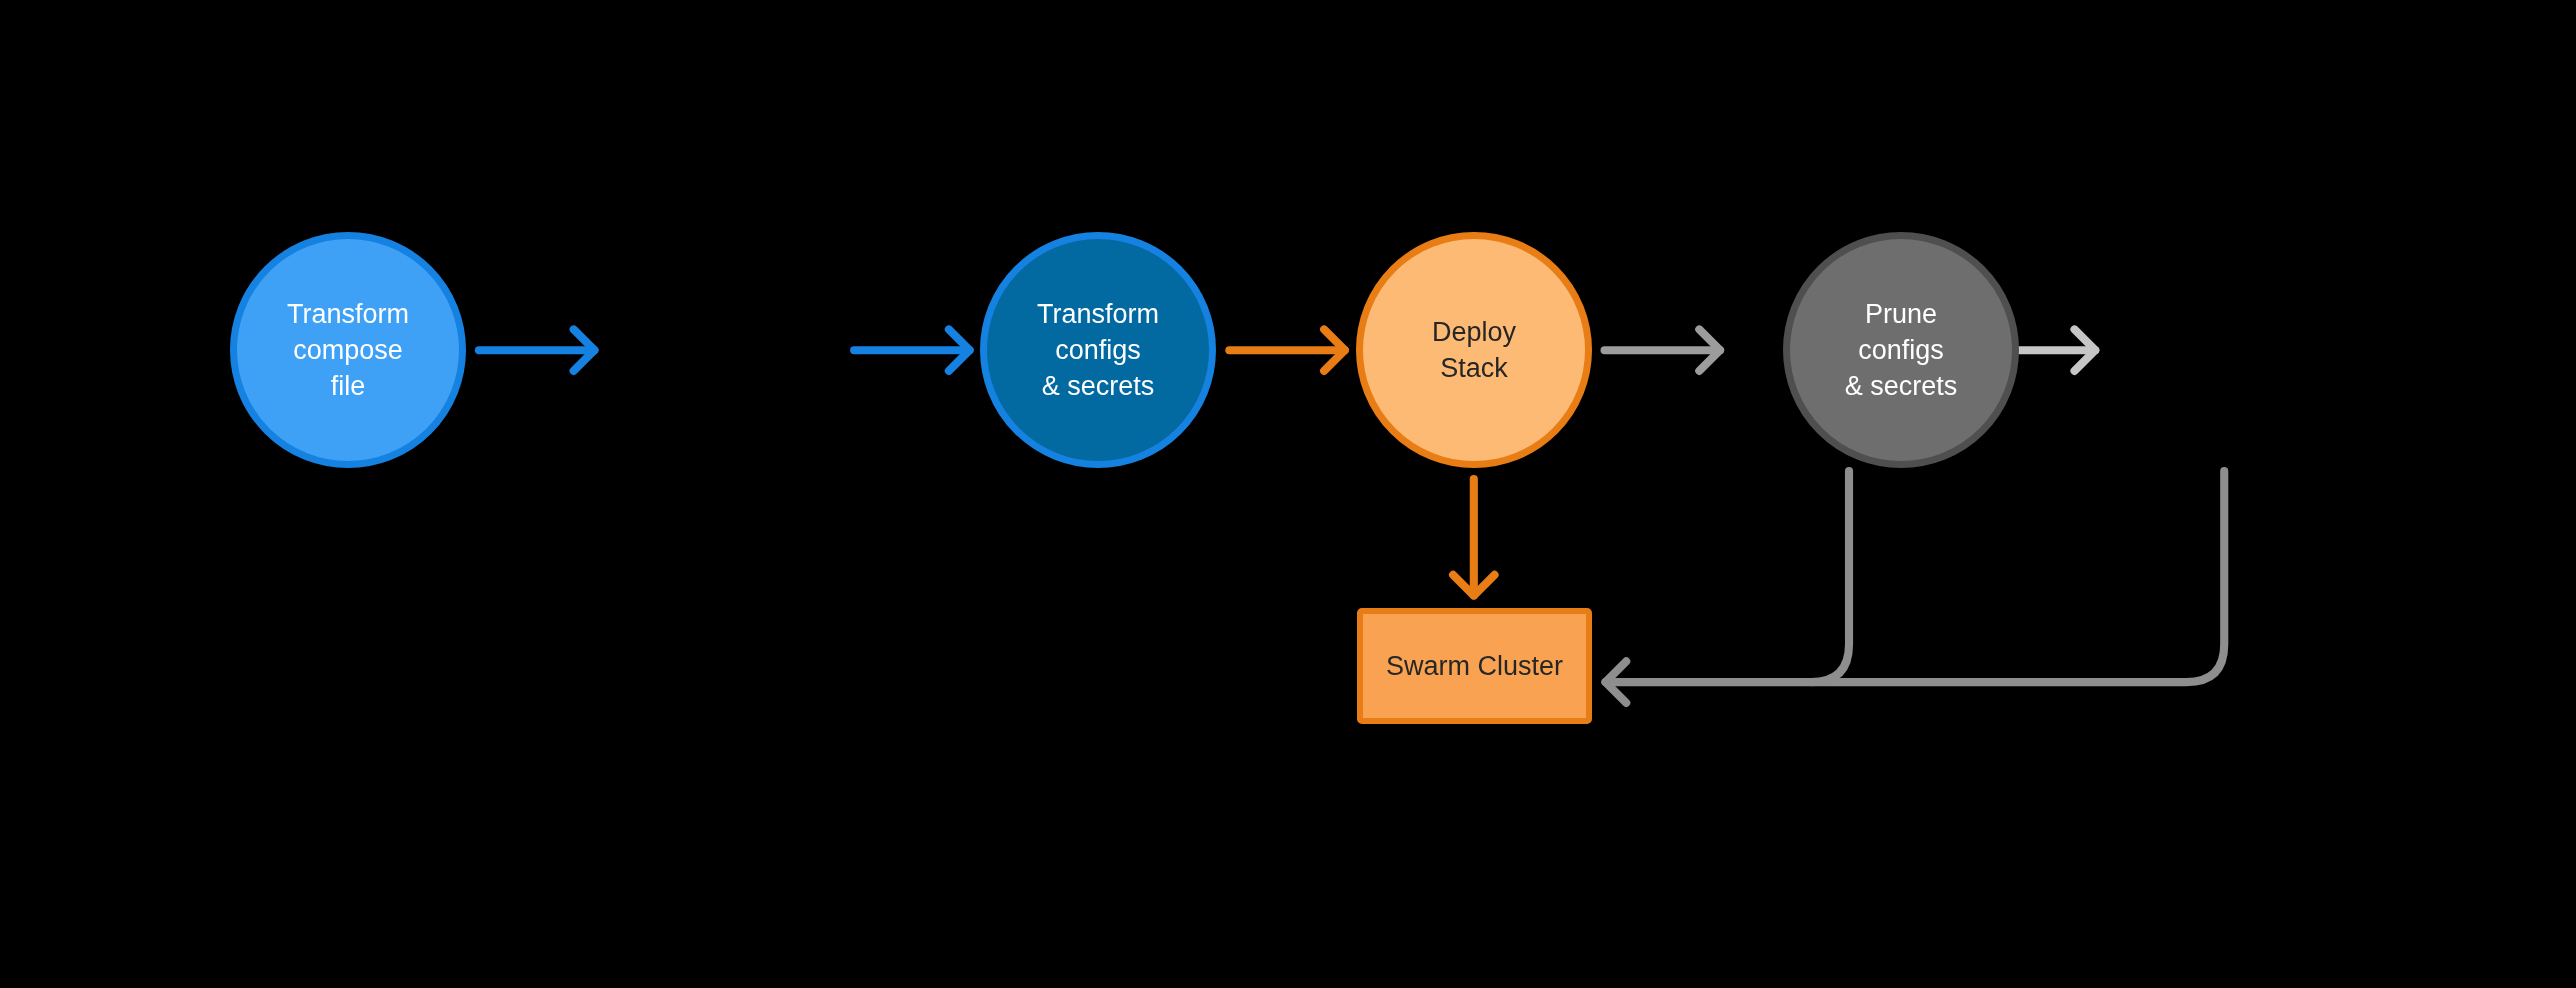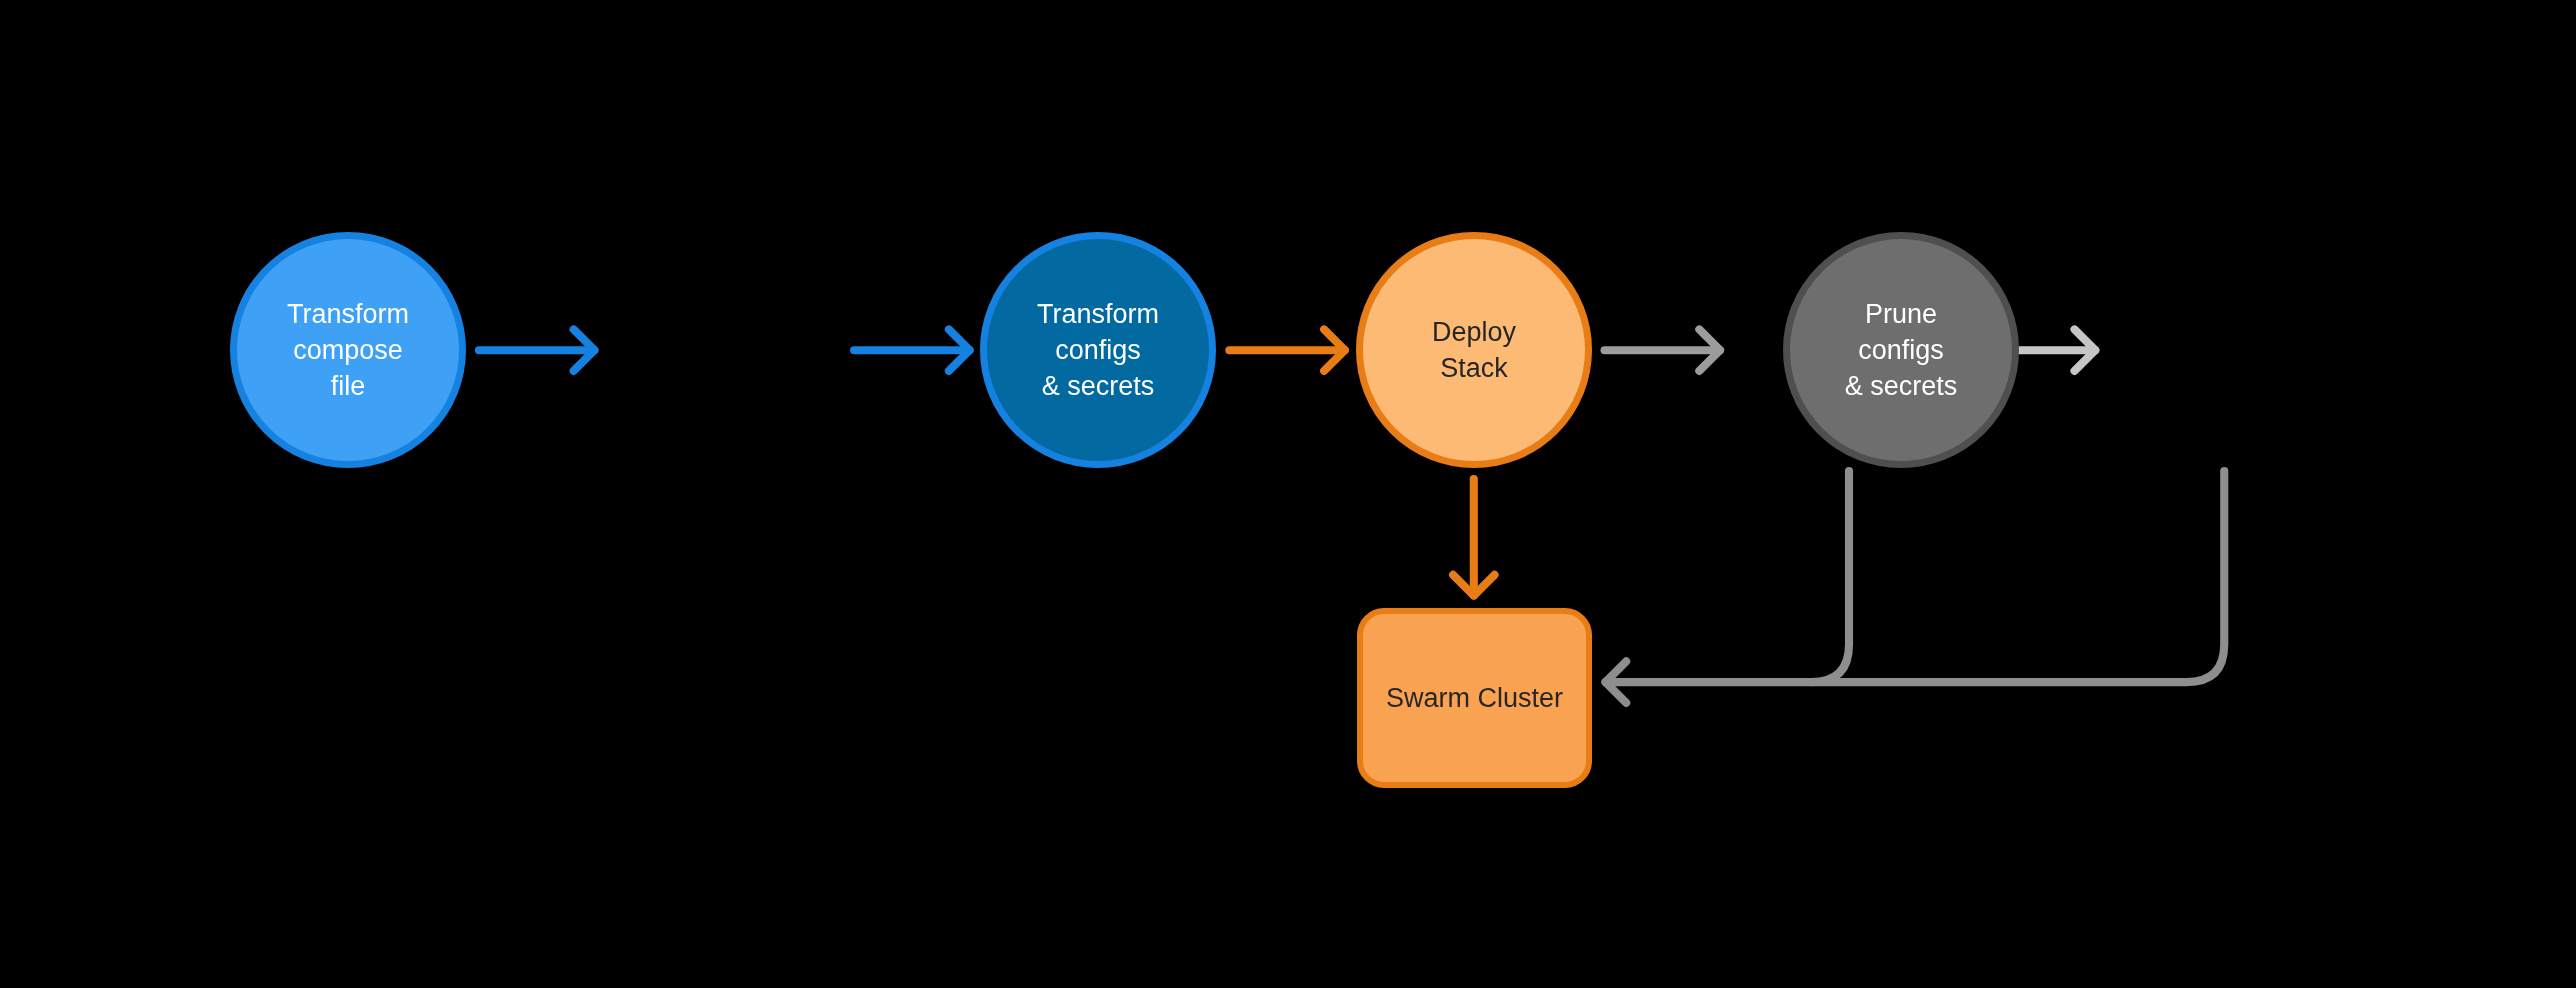--- a/index.html
+++ b/index.html
@@ -43,22 +43,22 @@
   .n2 { left: 605px; }
   .n3 { left: 980px; }
   .n4 { left: 1356px; }
   .n5 { left: 1783px; }
   .n6 { left: 2106px; }
   .terminal {
     position: absolute;
     left: 1357px;
     top: 608px;
     width: 235px;
-    height: 180px;
-    border-radius: 27px;
+    height: 116px;
+    border-radius: 5px;
     border: 6.3px solid transparent;
     box-sizing: border-box;
     display: flex;
     align-items: center;
     justify-content: center;
     text-align: center;
   }
   .terminal .label {
     font-size: 27px;
     line-height: 36px;

